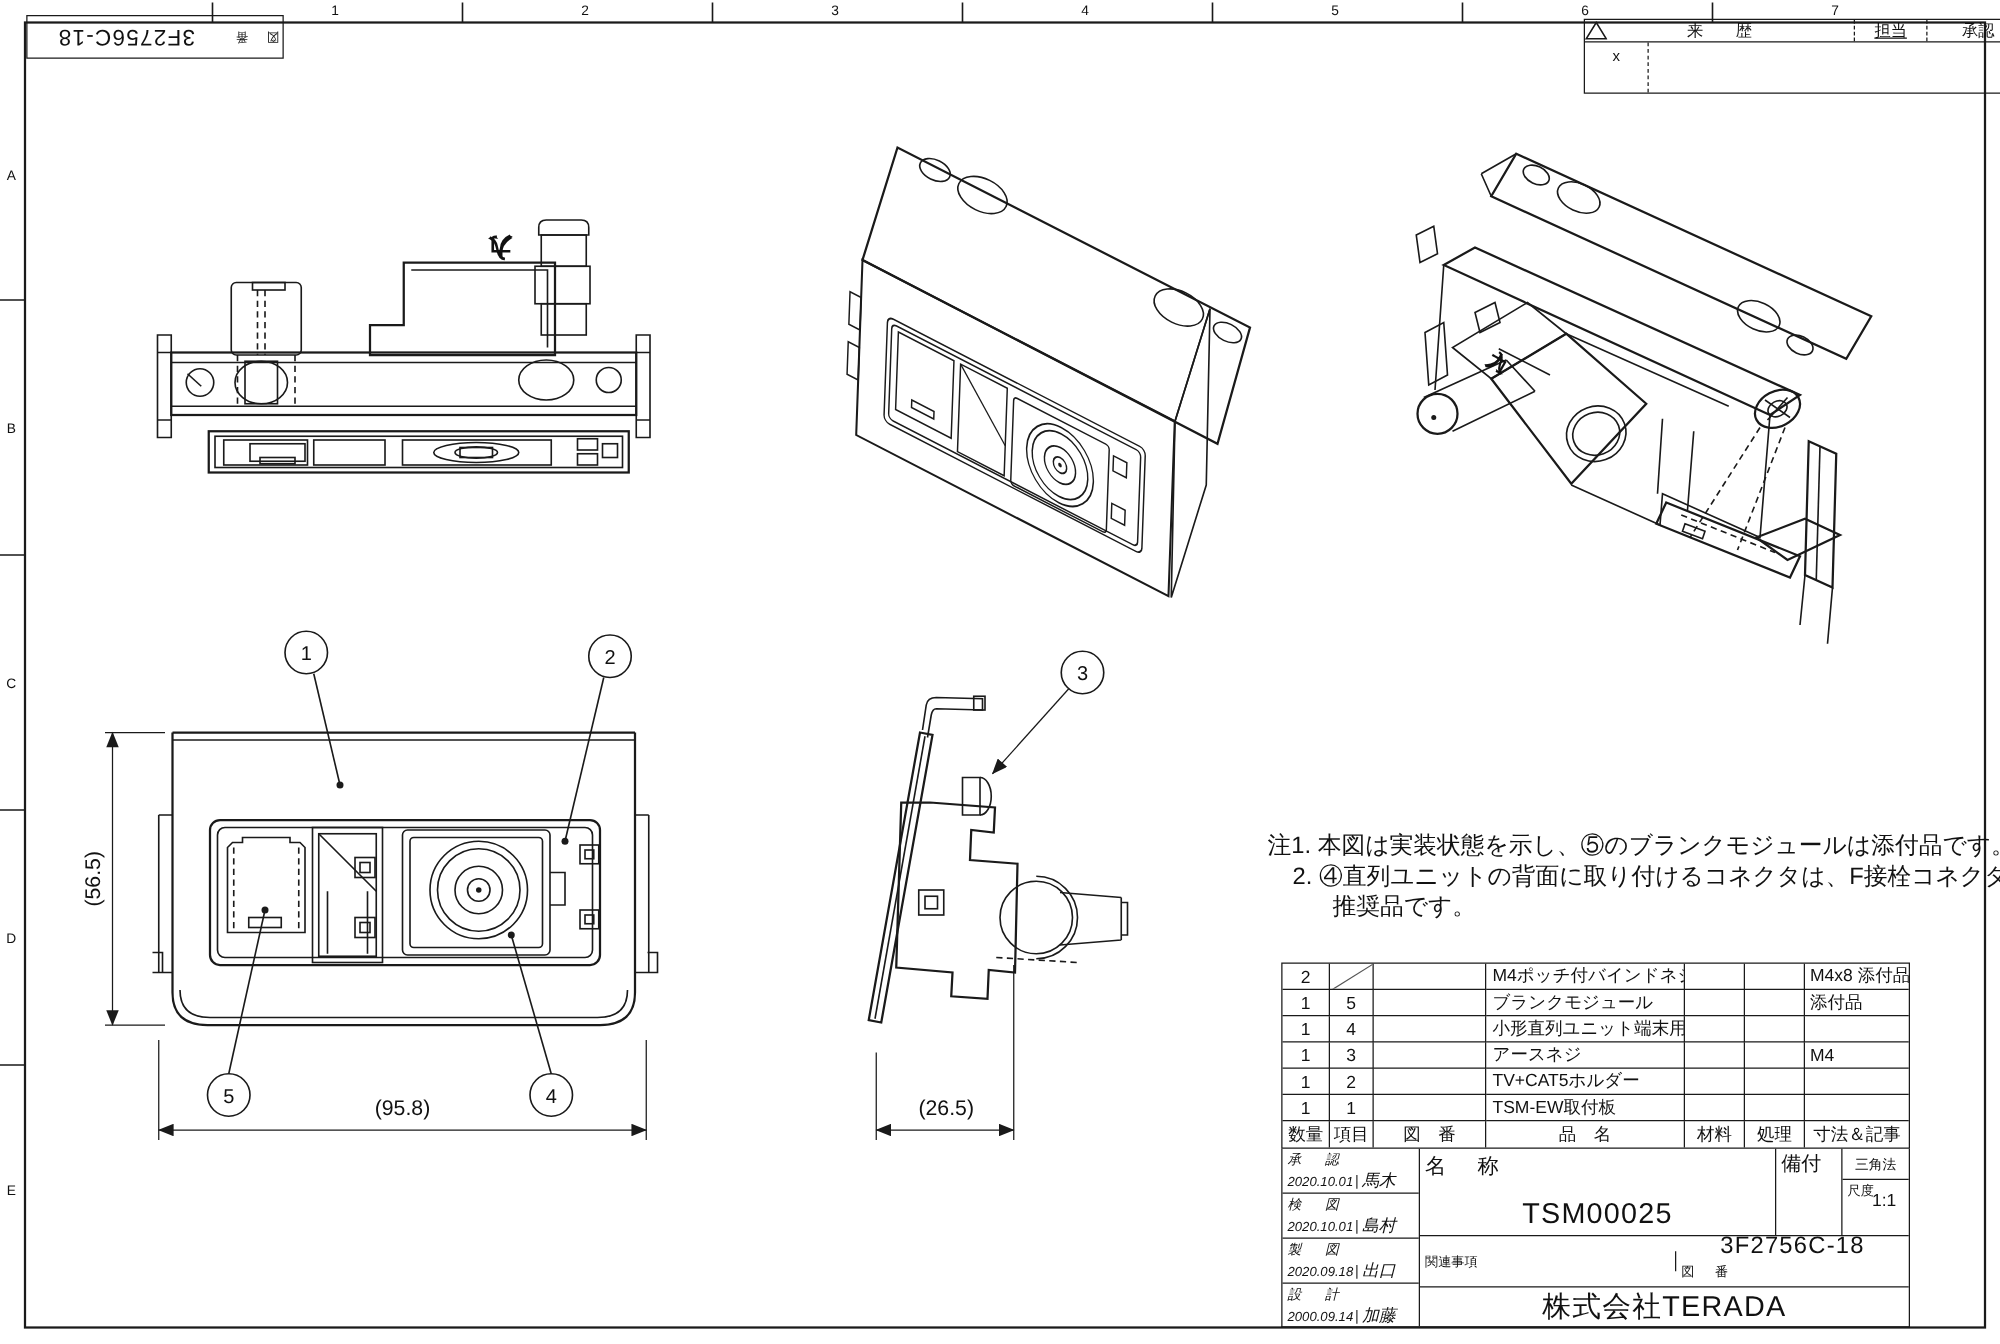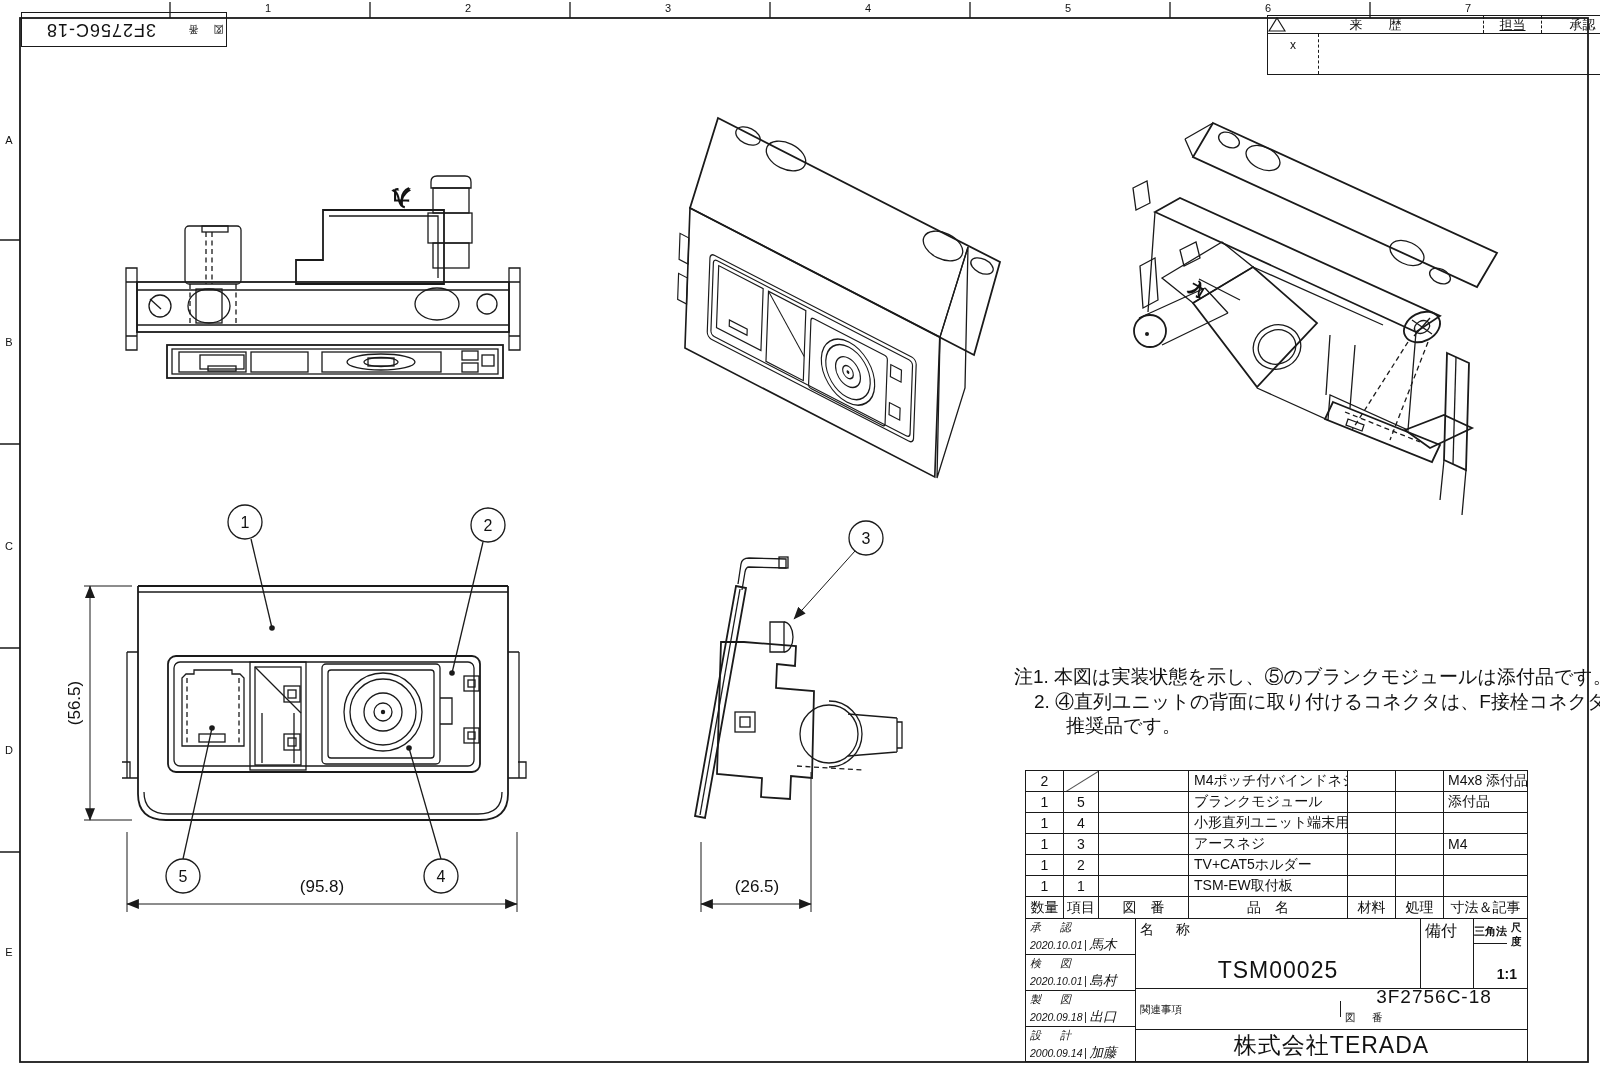--- a/index.html
+++ b/index.html
@@ -50,27 +50,27 @@
   #tb .sig .row{border-bottom:1.4px solid #1a1a1a;box-sizing:border-box;padding:1px 3px 0 4px;font-style:italic;}
   #tb .sig .row:last-child{border-bottom:none;}
   #tb .sig .lab{font-size:11px;letter-spacing:4px;}
   #tb .sig .dn{display:flex;align-items:baseline;margin-top:1px;}
   #tb .sig .dt{font-size:10.5px;}
   #tb .sig .bar{width:1px;height:11px;background:#333;margin:0 4px 0 2px;align-self:center;}
   #tb .sig .nm{font-size:13.5px;}
   #tb .rgt{flex:1;display:flex;flex-direction:column;}
   #tb .rowA{height:71px;display:flex;border-bottom:1.4px solid #1a1a1a;box-sizing:border-box;}
   #tb .nameBox{width:285px;border-right:1.4px solid #1a1a1a;box-sizing:border-box;position:relative;}
-  #tb .nameBox .cap{position:absolute;left:4px;top:2px;font-size:14px;letter-spacing:4px;}
+  #tb .nameBox .cap{position:absolute;left:4px;top:2px;font-size:17px;letter-spacing:4px;}
   #tb .nameBox .val{position:absolute;left:0;right:0;bottom:4px;text-align:center;font-size:23px;letter-spacing:1px;}
   #tb .equip{width:53px;border-right:1.4px solid #1a1a1a;box-sizing:border-box;font-size:16px;padding:2px 0 0 4px;}
-  #tb .proj{flex:1;display:flex;flex-direction:row;font-weight:bold;}
+  #tb .proj{flex:1;display:flex;flex-direction:column;}
   #tb .proj .p1{height:25px;border-bottom:1.4px solid #1a1a1a;box-sizing:border-box;display:flex;align-items:center;justify-content:center;font-size:11px;}
   #tb .proj .p2{flex:1;position:relative;font-size:10.5px;padding:2px 0 0 4px;box-sizing:border-box;}
-  #tb .proj .p2 .sv{position:absolute;right:10px;bottom:6px;font-size:14px;}
+  #tb .proj .p2 .sv{position:absolute;right:10px;bottom:20px;font-size:14px;}
   #tb .rowB{height:41px;display:flex;border-bottom:1.4px solid #1a1a1a;box-sizing:border-box;align-items:center;}
   #tb .rel{width:205px;border-right:1.4px solid #1a1a1a;box-sizing:border-box;font-size:10.5px;padding:2px 0 0 4px;}
   #tb .dwg{flex:1;position:relative;}
   #tb .dwg .cap{position:absolute;left:4px;top:2px;font-size:10.5px;letter-spacing:3px;}
   #tb .dwg .val{position:absolute;left:0;right:0;bottom:1px;text-align:center;font-size:19px;letter-spacing:1px;}
   #tb .rowC{flex:1;display:flex;align-items:center;justify-content:center;font-size:23px;letter-spacing:1px;font-weight:500;}
   
   .vtext{writing-mode:vertical-rl;text-orientation:upright;font-weight:bold;line-height:1;}
   #inpTop{left:391px;top:221px;font-size:19px;transform:rotate(180deg);letter-spacing:2px;}
   #inpIso{left:1200px;top:270px;font-size:16px;transform:rotate(30deg);letter-spacing:1px;}

